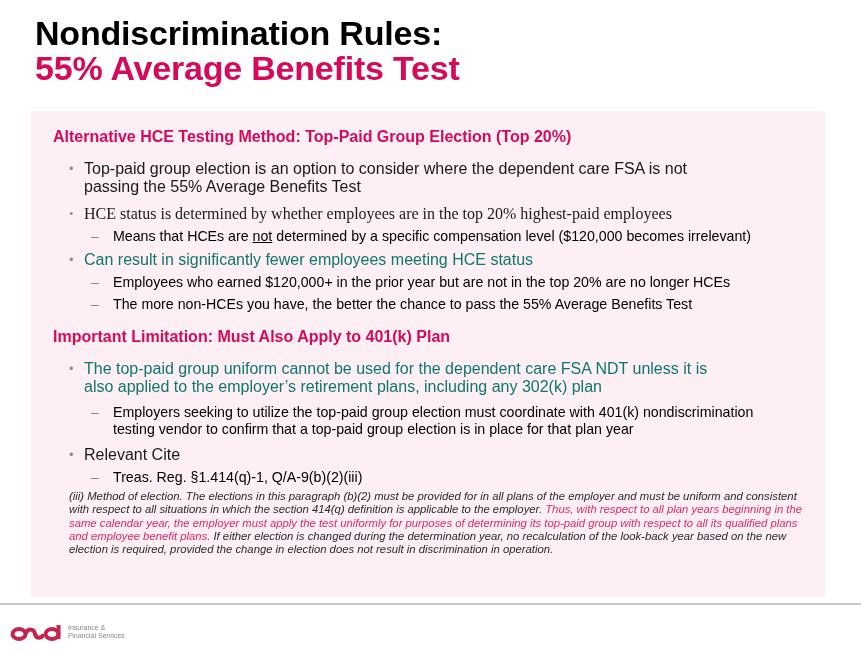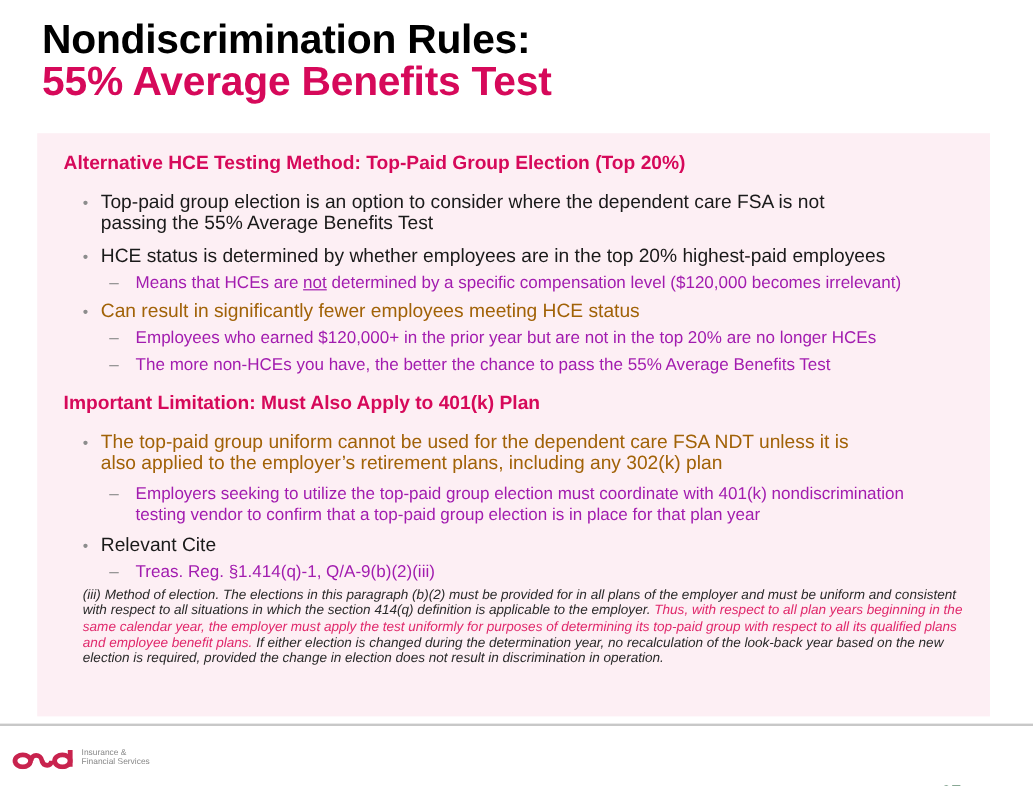--- a/index.html
+++ b/index.html
@@ -23,26 +23,26 @@
     }
 
     .section-heading {
       position: absolute; left: 53px; font-size: 16px; font-weight: bold; color: #d6095a;
       white-space: nowrap;
     }
 
     .bullet {
       position: absolute; left: 84px; font-size: 16px; line-height: 18px; color: #1a1a1a;
     }
-    .bullet.pink { color: #a16207; }
+    .bullet.pink { color: #0f766e; }
     .bullet::before {
       content: "•"; position: absolute; left: -15px; top: 0; color: #8c8c8c; font-size: 13px;
     }
     .sub {
-      position: absolute; left: 113px; font-size: 14.2px; line-height: 17px; color: #a21caf;
+      position: absolute; left: 113px; font-size: 14.2px; line-height: 17px; color: #000000;
     }
     .sub::before {
       content: "–"; position: absolute; left: -22px; top: 0; color: #8c8c8c;
     }
     .u { text-decoration: underline; }
 
     .quote {
       position: absolute; left: 69px; top: 490px; width: 740px;
       font-size: 11.3px; line-height: 13.3px; font-style: italic; color: #2a2a2a;
     }
@@ -73,21 +73,21 @@
 
   <div class="content-box"></div>
 
   <div class="section-heading" style="top:128px;">Alternative HCE Testing Method: Top-Paid Group Election (Top 20%)</div>
 
   <div class="bullet" style="top:160px;">
     <div>Top-paid group election is an option to consider where the dependent care FSA is not</div>
     <div>passing the 55% Average Benefits Test</div>
   </div>
 
-  <div class="bullet" style="top:205px;">HCE status is determined by whether employees are in the top 20% highest-paid employees</div>
+  <div class="bullet" style="top:205px;font-family:Liberation Serif, serif;">HCE status is determined by whether employees are in the top 20% highest-paid employees</div>
   <div class="sub" style="top:228px;">
     <span>Means that HCEs are </span><span class="u">not</span><span> determined by a specific compensation level ($120,000 becomes irrelevant)</span>
   </div>
 
   <div class="bullet pink" style="top:251px;">Can result in significantly fewer employees meeting HCE status</div>
   <div class="sub" style="top:274px;">Employees who earned $120,000+ in the prior year but are not in the top 20% are no longer HCEs</div>
   <div class="sub" style="top:296px;">The more non-HCEs you have, the better the chance to pass the 55% Average Benefits Test</div>
 
   <div class="section-heading" style="top:328px;">Important Limitation: Must Also Apply to 401(k) Plan</div>
 

